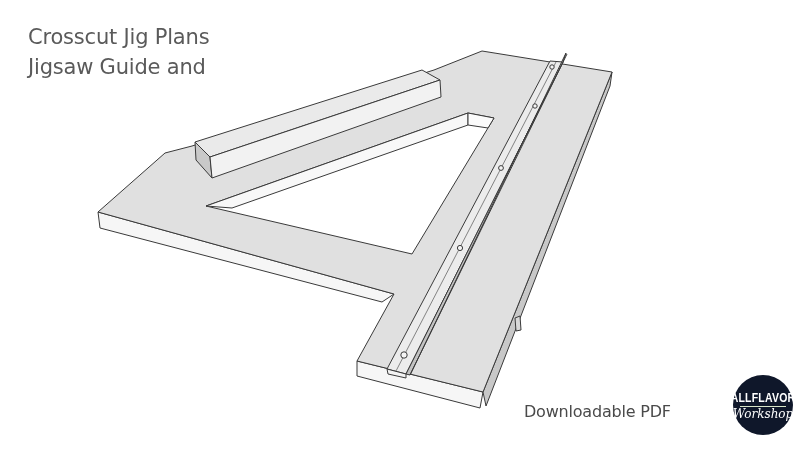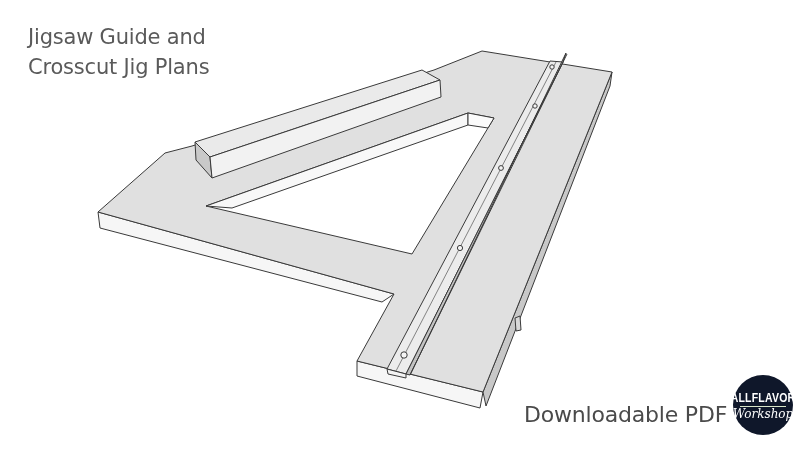--- a/index.html
+++ b/index.html
@@ -10,21 +10,21 @@
   }
   .title {
     position: absolute; left: 28px; top: 22px;
     font-size: 21px; line-height: 30px; color: #5a5a5a;
     letter-spacing: -0.2px;
   }
   .title span { display: block; }
   .illustration { position: absolute; left: 0; top: 0; width: 800px; height: 450px; }
   .pdf-label {
     position: absolute; left: 524px; top: 402px;
-    font-size: 22px; color: #4a4a4a; letter-spacing: -0.2px;
+    font-size: 16px; color: #4a4a4a; letter-spacing: -0.2px;
   }
   .logo {
     position: absolute; left: 733px; top: 375px; width: 60px; height: 60px;
     border-radius: 50%; background: #0f172a;
     display: flex; flex-direction: column; align-items: center; justify-content: center;
   }
   .logo-top {
     font-family: "Liberation Sans", sans-serif; font-weight: bold;
     font-size: 10.5px; color: #ffffff; letter-spacing: 0.2px; line-height: 12px;
     transform: scaleY(1.25);
@@ -32,22 +32,22 @@
   .logo-rule { width: 46px; height: 1px; background: #d9e6c8; margin: 3px 0 1px; }
   .logo-bottom {
     font-family: "DejaVu Serif", serif; font-style: italic;
     font-size: 12px; color: #ffffff; line-height: 12px;
   }
 </style>
 </head>
 <body>
 
 <div class="title">
+  <span>Crosscut Jig Plans</span>
   <span>Jigsaw Guide and</span>
-  <span>Crosscut Jig Plans</span>
 </div>
 
 <svg class="illustration" viewBox="0 0 800 450" xmlns="http://www.w3.org/2000/svg" stroke="#3a3a3a" stroke-width="1" stroke-linejoin="round">
 
   <g>
 
     <polygon points="98,212 100,228 382,302 394,294" fill="#f6f6f6"></polygon>
 
     <polygon points="357,361 357,376 480,408 483,392" fill="#f6f6f6"></polygon>
 

